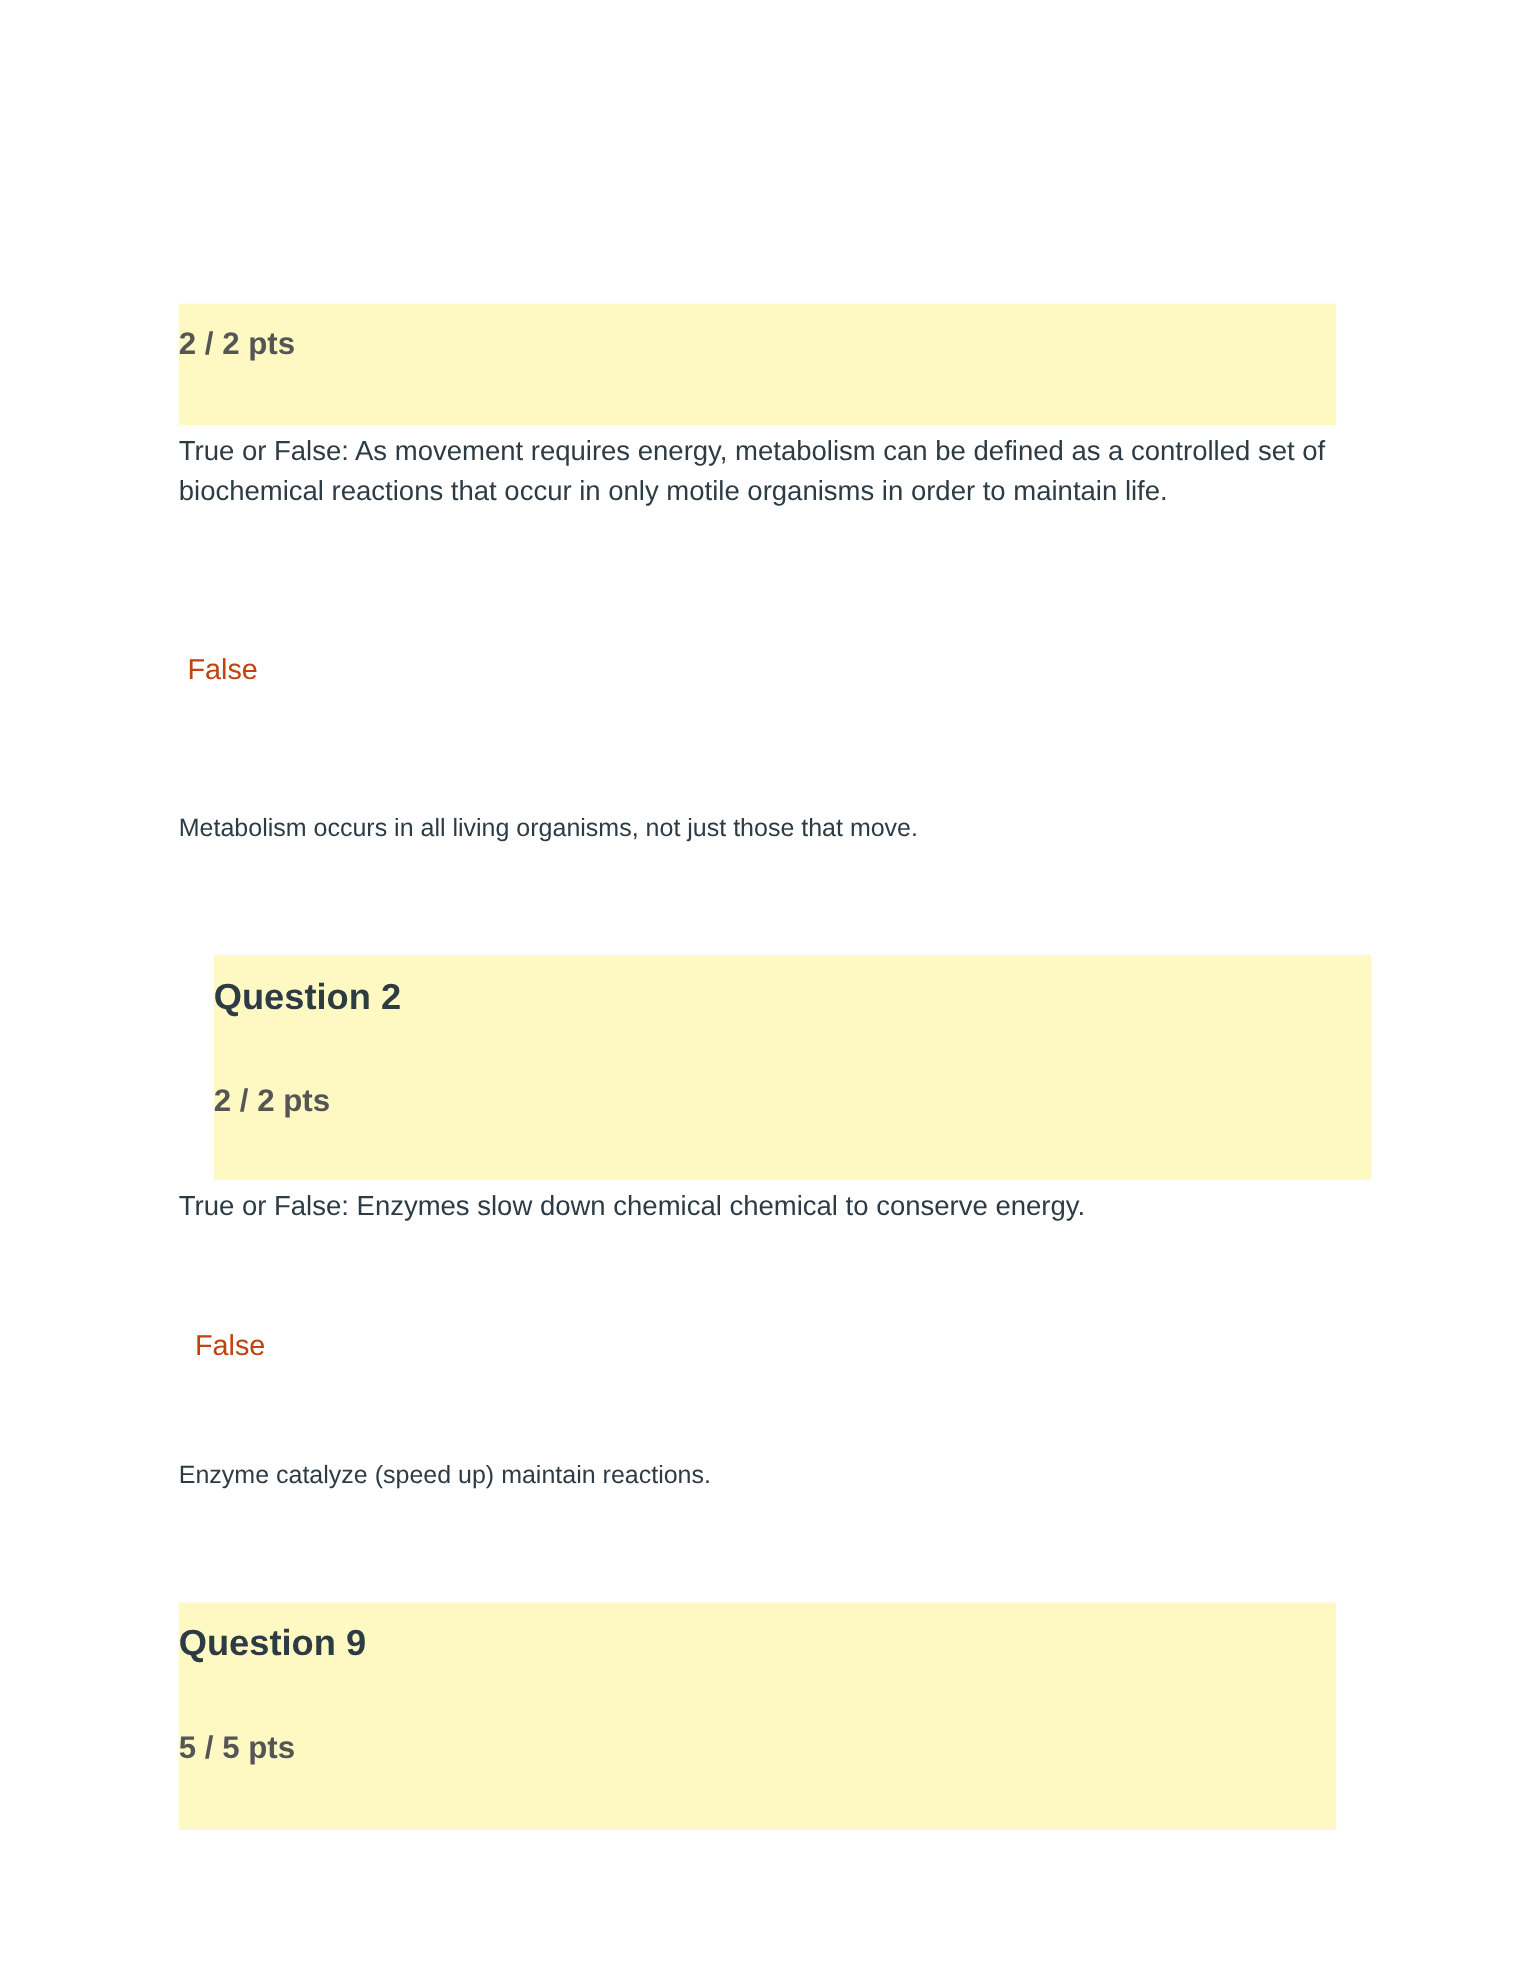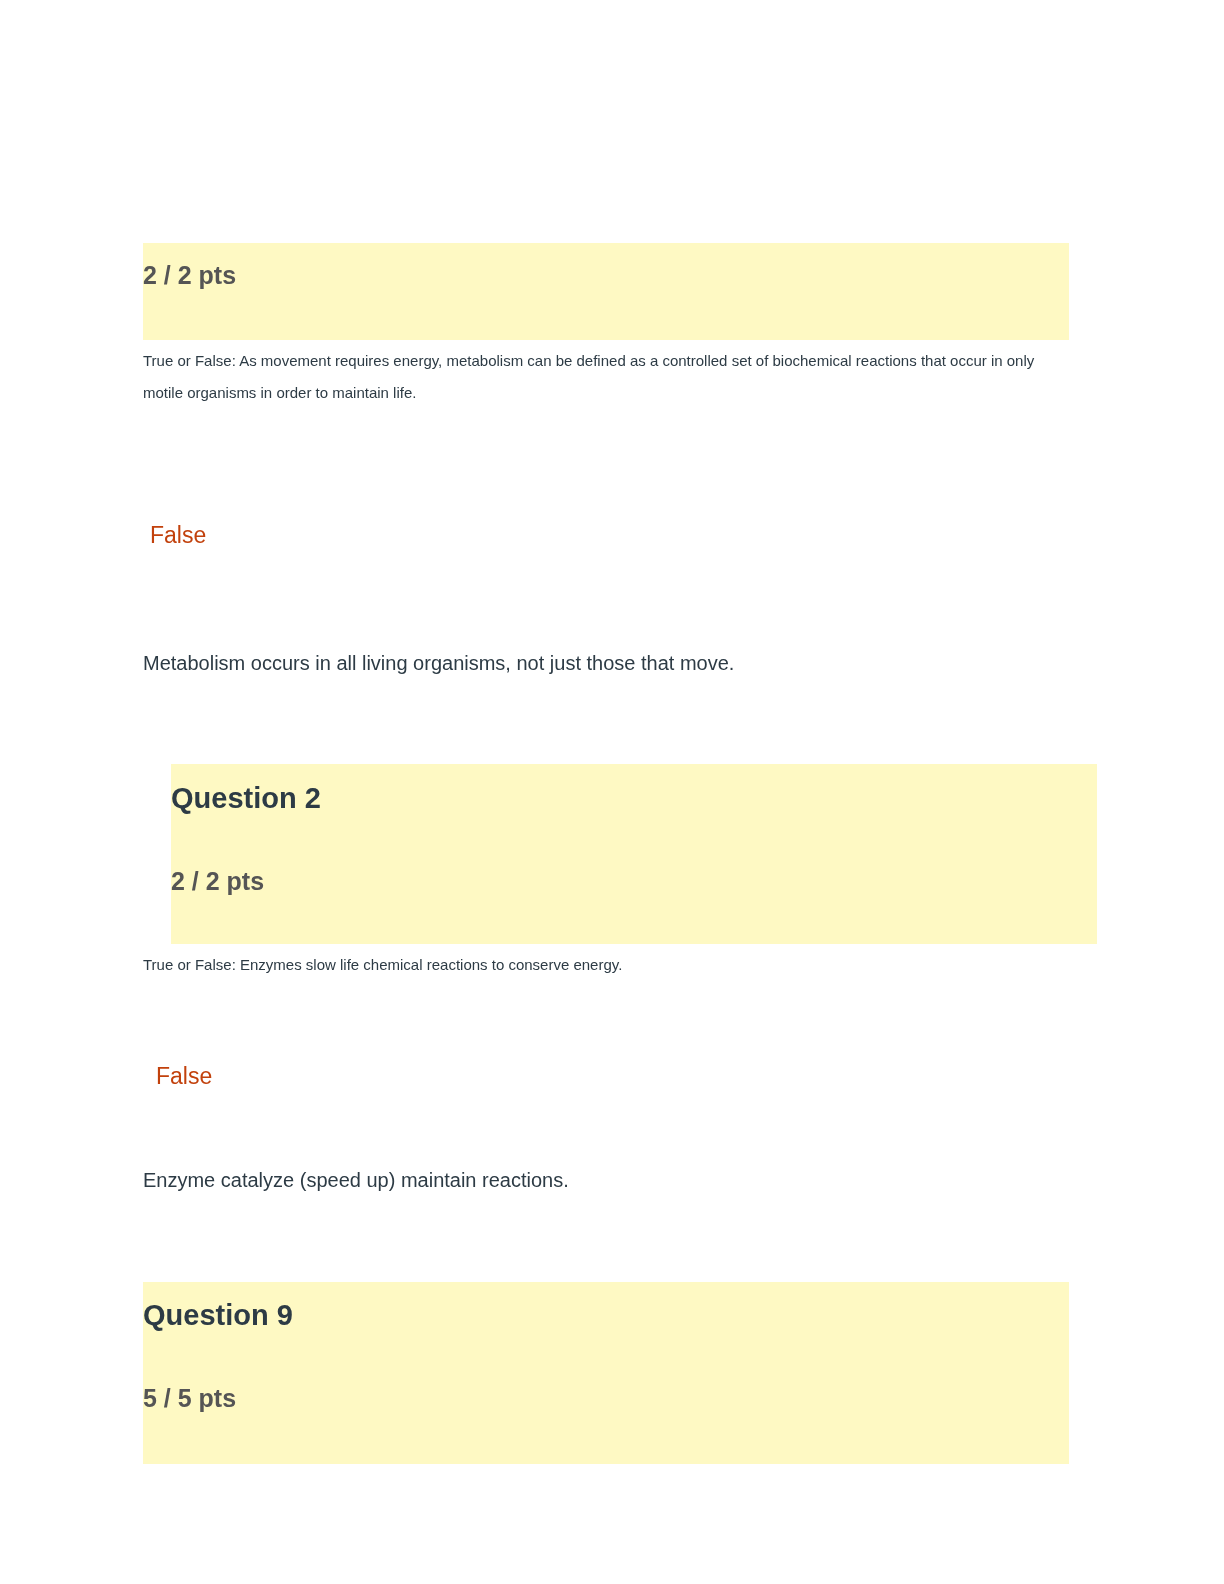--- a/index.html
+++ b/index.html
@@ -4,39 +4,39 @@
   <style>
     html, body { margin: 0; padding: 0; background: #ffffff; }
     body {
       width: 1224px; height: 1584px; position: relative; overflow: hidden;
       font-family: "Liberation Sans", sans-serif; color: #2d3b45;
     }
     .abs { position: absolute; }
     .gray { background: #fef9c3; }
     .qtitle { font-weight: bold; font-size: 29px; color: #2d3b45; white-space: nowrap; }
     .pts { font-weight: bold; font-size: 25px; color: #555555; white-space: nowrap; }
-    .qtext { font-size: 15px; line-height: 31.5px; color: #2d3b45; }
+    .qtext { font-size: 22px; line-height: 31.5px; color: #2d3b45; }
     .answer { font-size: 23px; color: #c2410c; white-space: nowrap; }
     .comment { font-size: 20px; color: #2d3b45; white-space: nowrap; margin-top: 16px; }
   </style>
 </head>
 <body>
 
 <div class="abs qtitle" style="left:143px; top:205px;margin-top:36px;">Question 1</div>
 <div class="abs gray" style="left:143px; top:243px; width:926px; height:97px;">
   <div class="abs pts" style="left:0; top:18px;">2 / 2 pts</div>
 </div>
 <div class="abs qtext" style="left:143px; top:345px; width:920px;">True or False: As movement requires energy, metabolism can be defined as a controlled set of biochemical reactions that occur in only motile organisms in order to maintain life.</div>
 <div class="abs answer" style="left:150px; top:522px;">False</div>
 <div class="abs comment" style="left:143px; top:636px;">Metabolism occurs in all living organisms, not just those that move.</div>
 
 <div class="abs gray" style="left:143px; top:764px; width:926px; height:180px;margin-left:28px;">
   <div class="abs qtitle" style="left:0; top:18px;">Question 2</div>
   <div class="abs pts" style="left:0; top:103px;">2 / 2 pts</div>
 </div>
-<div class="abs qtext" style="left:143px; top:949px; width:920px;">True or False: Enzymes slow life chemical reactions to conserve energy.</div>
+<div class="abs qtext" style="left:143px; top:949px; width:920px;">True or False: Enzymes slow down chemical chemical to conserve energy.</div>
 <div class="abs answer" style="left:156px; top:1063px;">False</div>
 <div class="abs comment" style="left:143px; top:1153px;">Enzyme catalyze (speed up) maintain reactions.</div>
 
 <div class="abs gray" style="left:143px; top:1282px; width:926px; height:182px;">
   <div class="abs qtitle" style="left:0; top:17px;">Question 9</div>
   <div class="abs pts" style="left:0; top:102px;text-align:right;">5 / 5 pts</div>
 </div>
 
 </body></html>

